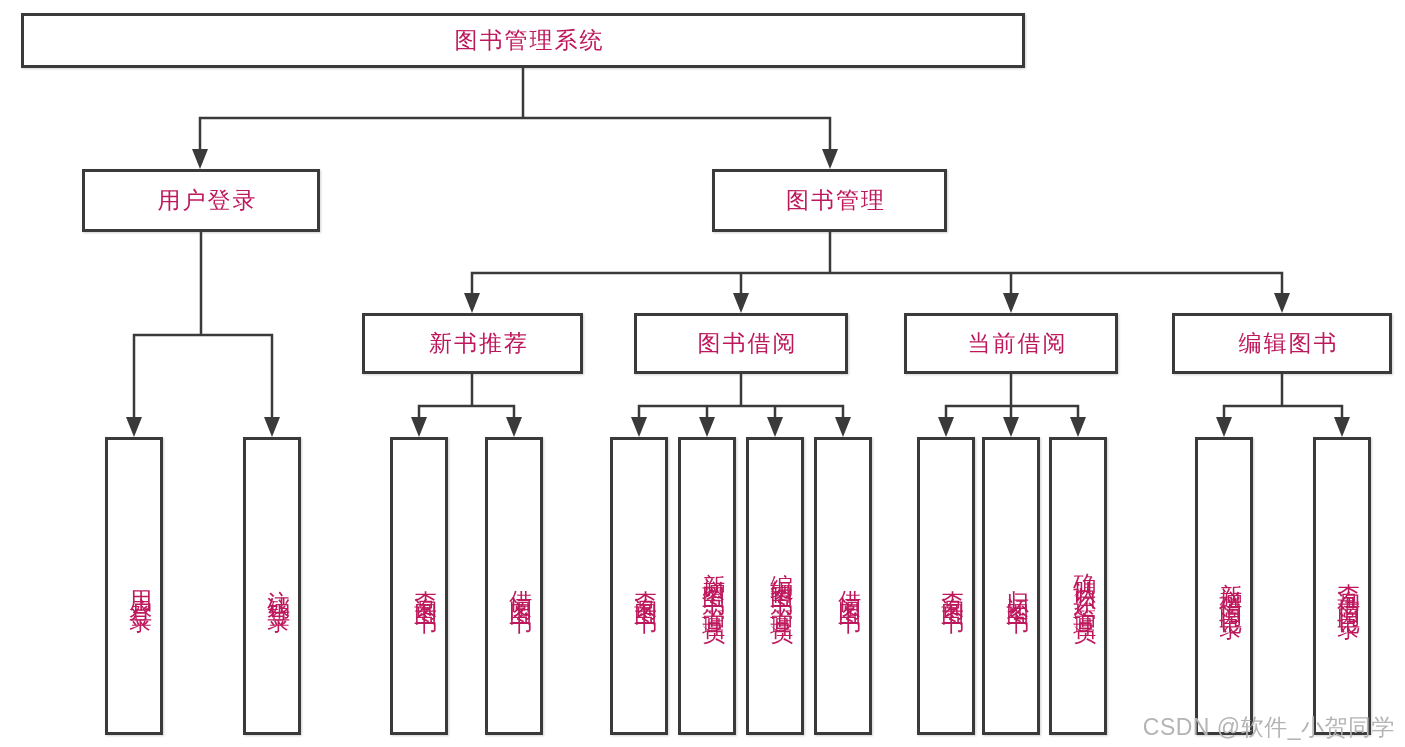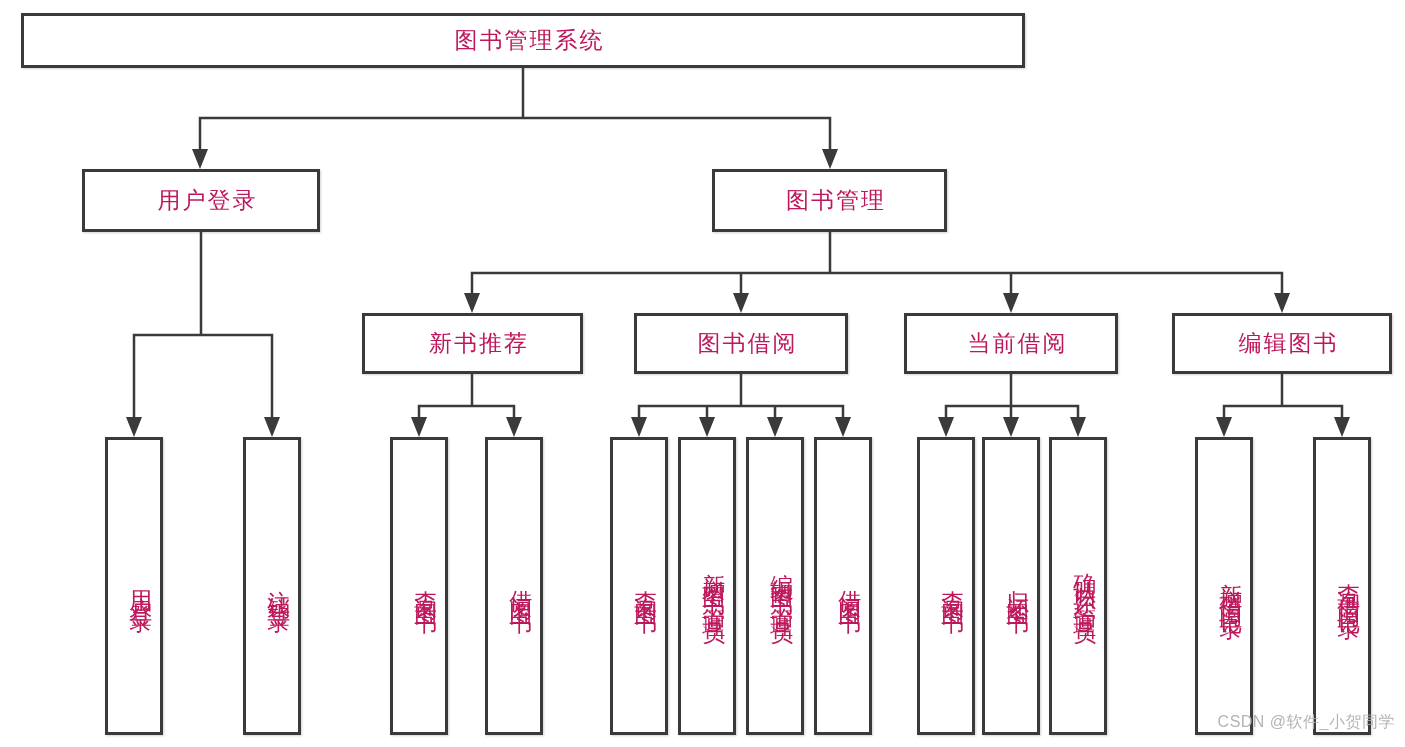--- a/index.html
+++ b/index.html
@@ -38,21 +38,21 @@
     text-orientation: mixed;
     font-size: 23px;
     letter-spacing: 7px;
     line-height: 1.1;
     white-space: nowrap;
   }
   .watermark {
     position: absolute;
     right: 10px;
     top: 712px;
-    font-size: 16px;
+    font-size: 23px;
     letter-spacing: 0.5px;
     color: #b4b4b4;
     z-index: 5;
     white-space: nowrap;
   }
 </style>
 </head>
 <body>
 
 <div class="canvas">

